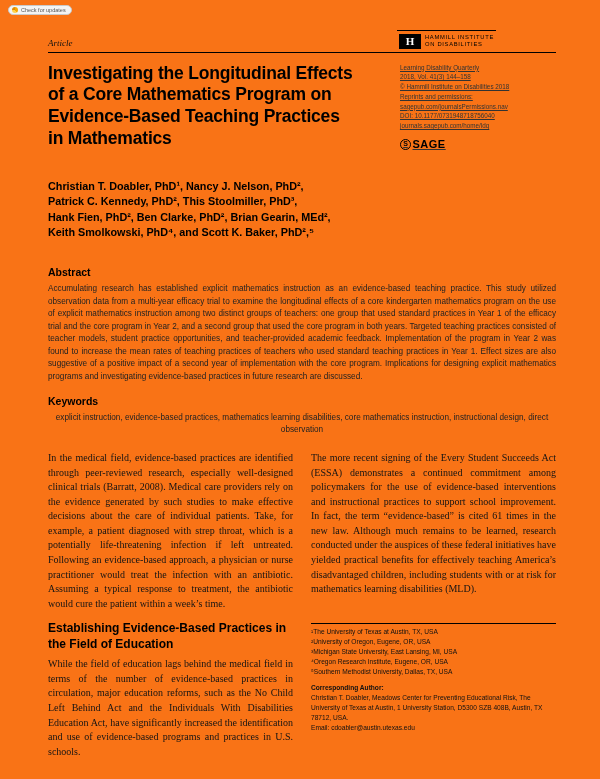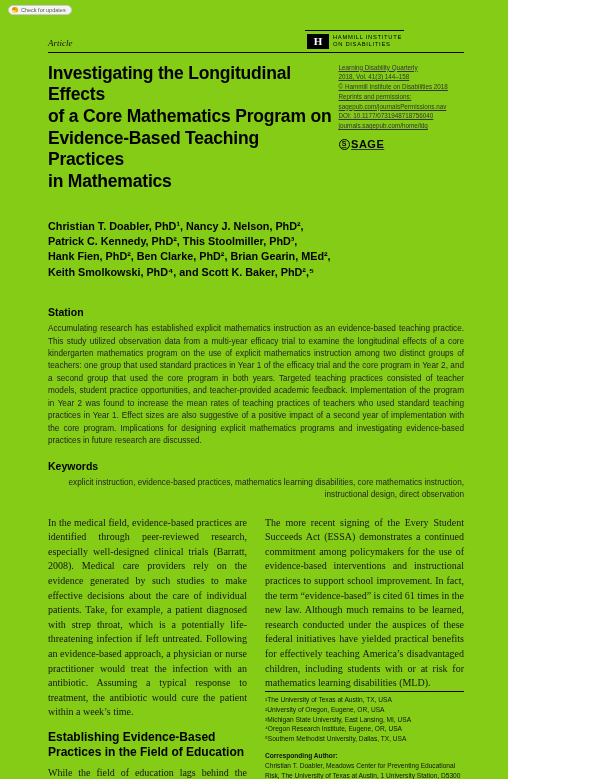--- a/index.html
+++ b/index.html
@@ -1,18 +1,18 @@
 <!DOCTYPE html>
 <html><head>
 <meta charset="utf-8">
 <style>
   * { margin:0; padding:0; box-sizing:border-box; }
   html,body { background:#fff; }
   .page {
-    width:508px; height:779px; background:#84cc16; position:relative;
+    width:600px; height:779px; background:#f97316; position:relative;
     padding:0 44px 0 48px; overflow:hidden; color:#111;
     font-family:"Liberation Serif","DejaVu Serif",serif;
   }
   
   .check-badge {
     position:absolute; top:5px; left:8px; display:flex; align-items:center; gap:3px;
     border:1px solid #c9c9c9; background:#f4f4f4; border-radius:6px; padding:1px 5px 1px 3px;
     font-family:"Liberation Sans","DejaVu Sans",sans-serif; font-size:5.5px; color:#555; cursor:pointer;
   }
   .check-icon { width:6px; height:6px; border-radius:50%;
@@ -21,39 +21,39 @@
   .header-row {
     padding-top:30px; display:flex; justify-content:space-between; align-items:flex-end;
     border-bottom:1px solid #000; padding-bottom:0;
   }
   .article-label { font-style:italic; font-size:9px; padding-bottom:4px; }
   .hammill { display:flex; align-items:center; gap:4px; border-top:1px solid #000; padding:2.5px 2px; margin-right:60px; }
   .h-mark { width:22px; height:15px; background:#000; color:#fff; font-weight:bold; font-size:11px;
     display:flex; align-items:center; justify-content:center; font-family:"Liberation Serif","DejaVu Serif",serif; }
   .h-text { font-family:"Liberation Sans","DejaVu Sans",sans-serif; font-size:5.8px; letter-spacing:0.7px; line-height:1.35; color:#000; }
   
-  .title-row { display:flex; justify-content:space-between; margin-top:10px; }
+  .title-row { display:flex; margin-top:10px; }
   .title {
     font-family:"Liberation Sans","DejaVu Sans",sans-serif; font-weight:bold;
     font-size:17.5px; line-height:1.24; white-space:pre-line; width:352px; color:#000; letter-spacing:-0.2px;
   }
   .meta { width:152px; font-family:"Liberation Sans","DejaVu Sans",sans-serif; font-size:6.3px; line-height:1.55; color:#333;text-decoration:underline; }
   .meta .link { text-decoration:none; cursor:pointer; }
   .sage { margin-top:5px; display:flex; align-items:center; gap:1.5px; color:#000; }
   .s-circle { width:11px; height:11px; border:1.2px solid #000; border-radius:50%;
     display:inline-flex; align-items:center; justify-content:center; font-size:7px; font-weight:bold; }
   .sage-text { font-weight:bold; font-size:11px; letter-spacing:0.5px; }
   
   .authors { margin-top:26px; font-family:"Liberation Sans","DejaVu Sans",sans-serif; font-weight:bold; font-size:10.8px; line-height:1.42; color:#000; }
   
   .sec-h { font-family:"Liberation Sans","DejaVu Sans",sans-serif; font-size:10.5px; font-weight:bold; color:#000; margin-bottom:5px; }
   .abstract { margin-top:26px; }
   .sans-p { font-family:"Liberation Sans","DejaVu Sans",sans-serif; font-size:8.2px; line-height:1.52; text-align:justify; color:#222; }
   .keywords { margin-top:12px; }
-  .keywords .sans-p { text-align:right; }
+  .keywords .sans-p { text-align:center; }
   
   .columns { margin-top:14px; display:flex; gap:18px; height:282px; }
   .col { width:245px; }
   .col p { font-size:10px; line-height:1.46; text-align:justify; color:#141414; }
   .body-heading { font-family:"Liberation Sans","DejaVu Sans",sans-serif; font-size:12px; font-weight:bold; line-height:1.28; margin:10px 0 5px; color:#000; }
   .col-right { display:flex; flex-direction:column;justify-content:space-between; }
   .footnotes { margin-top:auto; font-family:"Liberation Sans","DejaVu Sans",sans-serif; font-size:6.6px; line-height:1.5;
     color:#111; border-top:1px solid #000; padding-top:3px; }
   .fn-corr { margin-top:7px; }
   .fn-bold { font-weight:bold; }
@@ -101,21 +101,21 @@
   </div>
 
   <div class="authors">
     <div>Christian T. Doabler, PhD¹, Nancy J. Nelson, PhD²,</div>
     <div>Patrick C. Kennedy, PhD², This Stoolmiller, PhD³,</div>
     <div>Hank Fien, PhD², Ben Clarke, PhD², Brian Gearin, MEd²,</div>
     <div>Keith Smolkowski, PhD⁴, and Scott K. Baker, PhD²,⁵</div>
   </div>
 
   <div class="abstract">
-    <div class="sec-h">Station</div>
+    <div class="sec-h">Abstract</div>
     <p class="sans-p">Accumulating research has established explicit mathematics instruction as an evidence-based teaching practice. This study utilized observation data from a multi-year efficacy trial to examine the longitudinal effects of a core kindergarten mathematics program on the use of explicit mathematics instruction among two distinct groups of teachers: one group that used standard practices in Year 1 of the efficacy trial and the core program in Year 2, and a second group that used the core program in both years. Targeted teaching practices consisted of teacher models, student practice opportunities, and teacher-provided academic feedback. Implementation of the program in Year 2 was found to increase the mean rates of teaching practices of teachers who used standard teaching practices in Year 1. Effect sizes are also suggestive of a positive impact of a second year of implementation with the core program. Implications for designing explicit mathematics programs and investigating evidence-based practices in future research are discussed.</p>
   </div>
 
   <div class="keywords">
     <div class="sec-h">Keywords</div>
     <p class="sans-p">explicit instruction, evidence-based practices, mathematics learning disabilities, core mathematics instruction, instructional design, direct observation</p>
   </div>
 
   <div class="columns">
     <div class="col">

